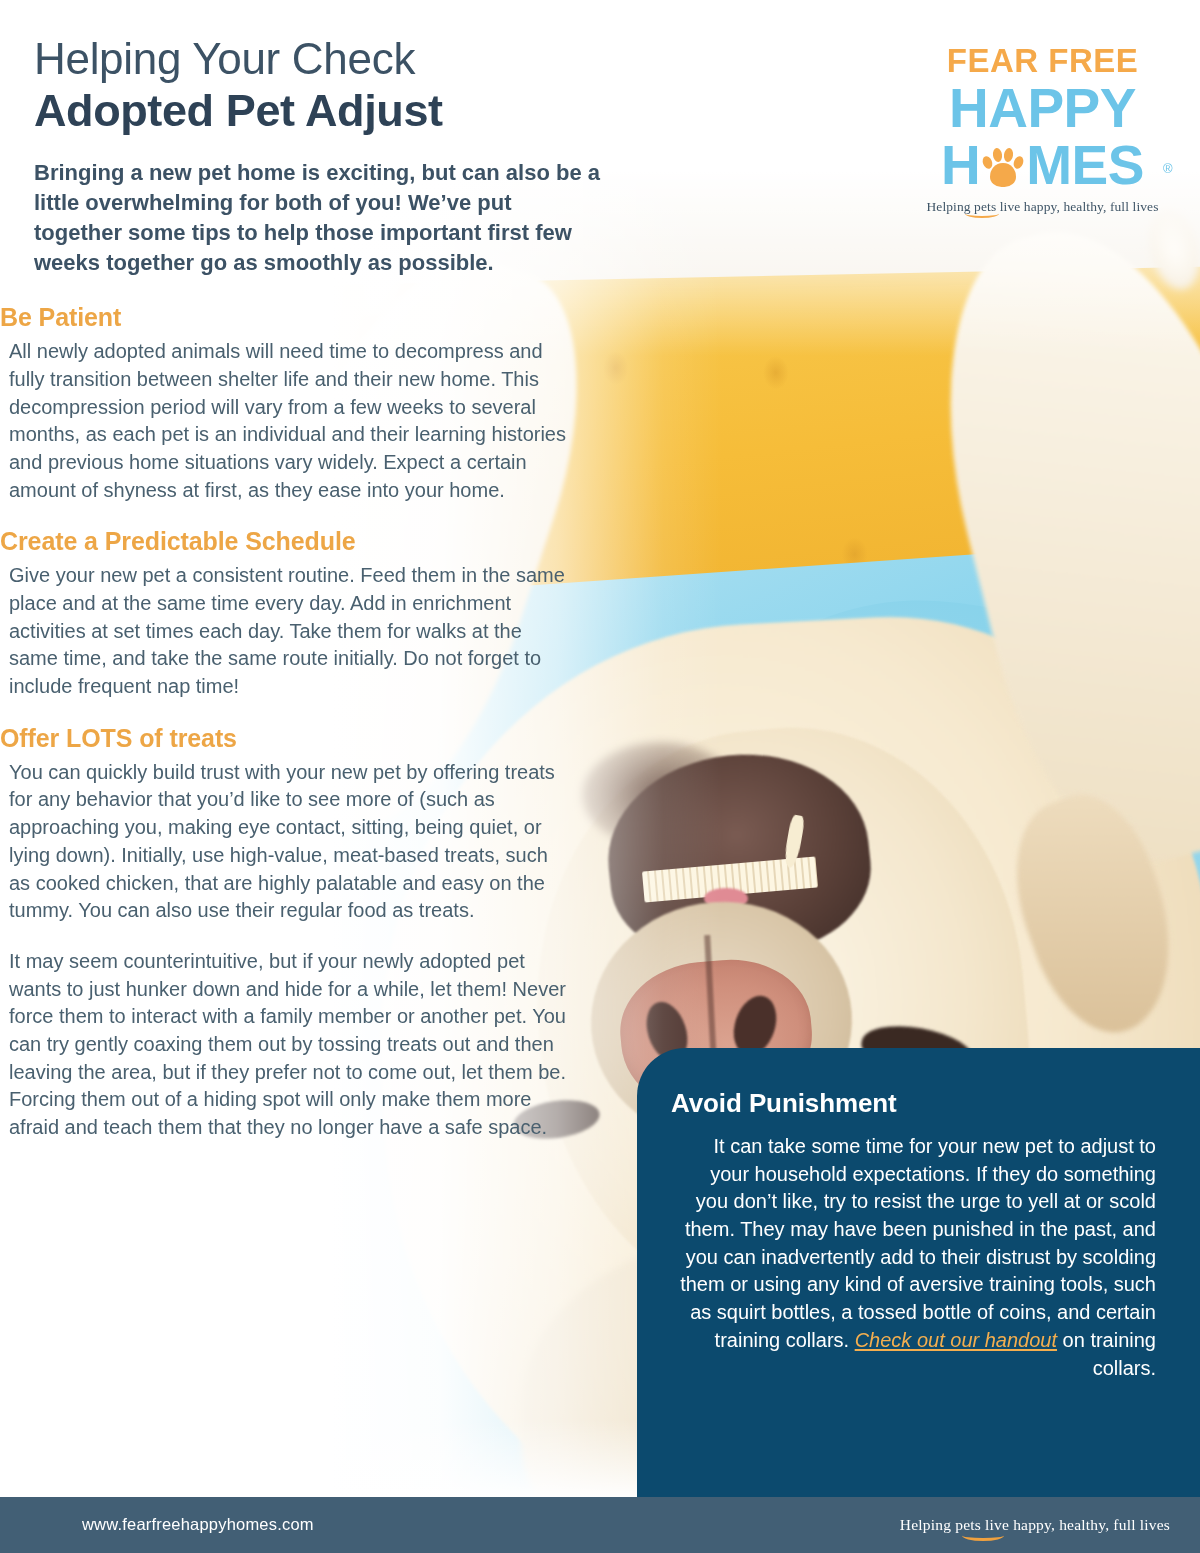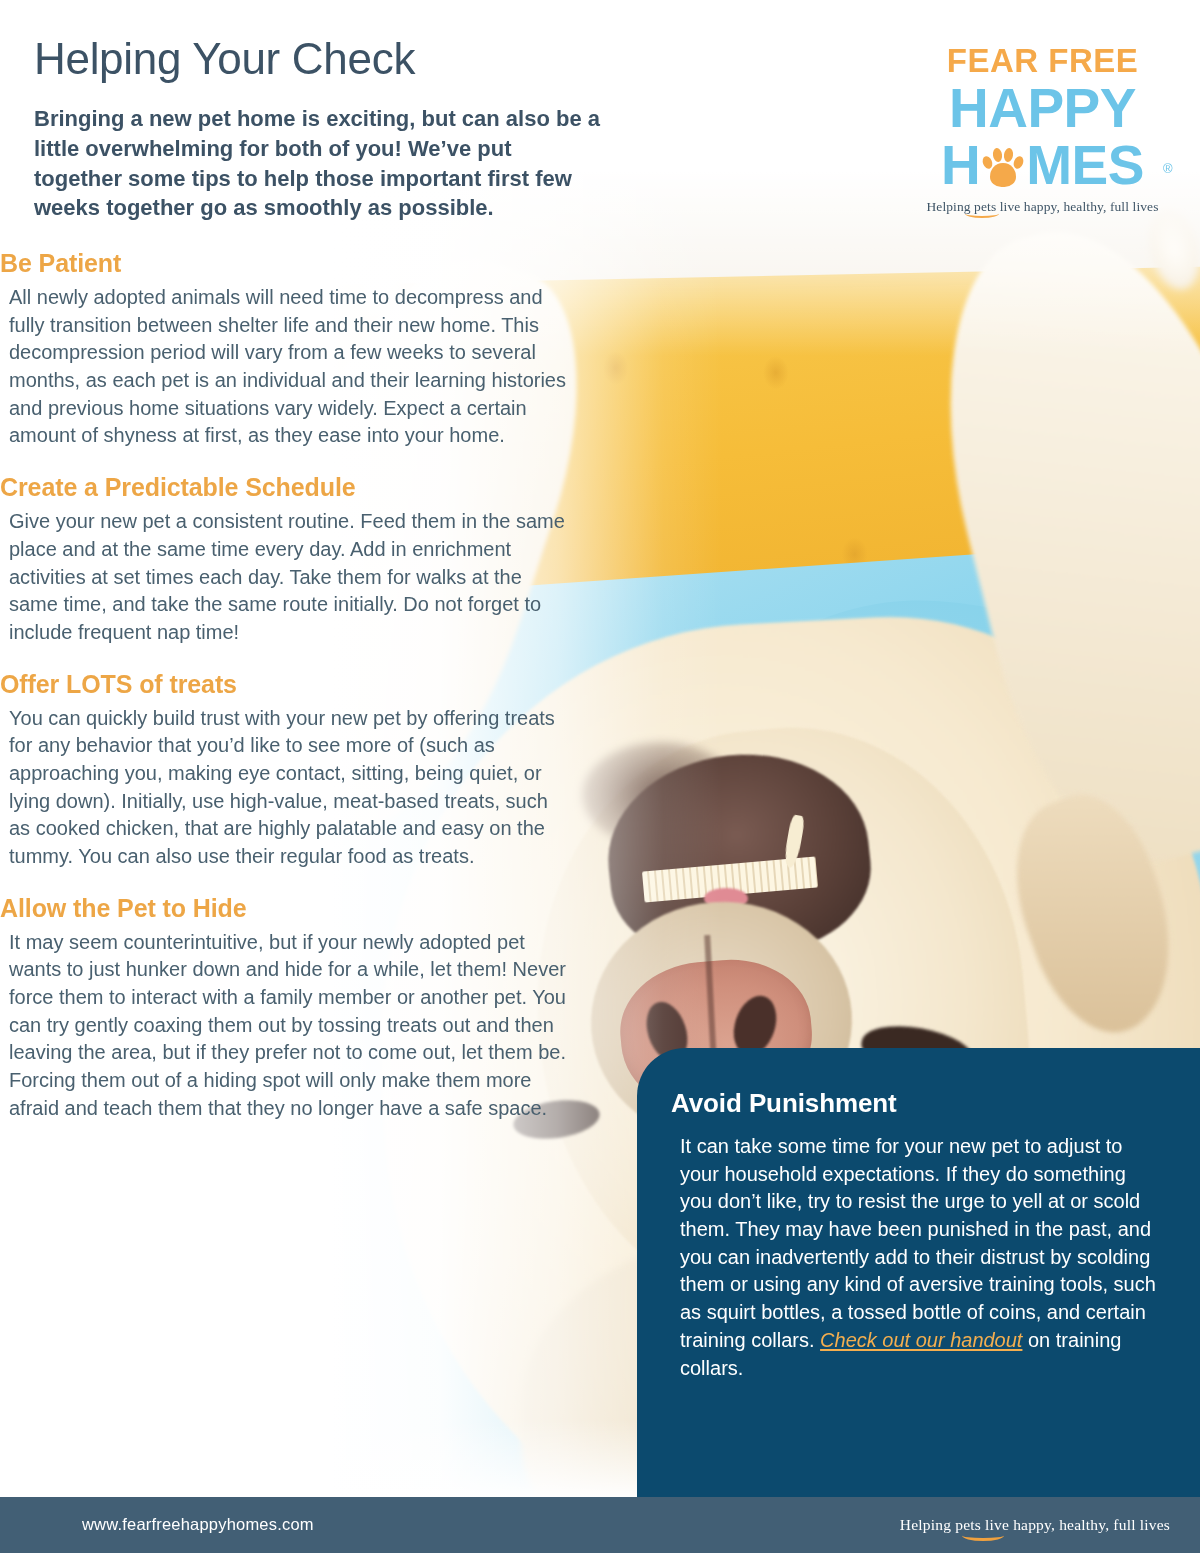--- a/index.html
+++ b/index.html
@@ -374,20 +374,21 @@
     font-size: 26px;
     font-weight: 700;
     letter-spacing: -0.1px;
   }
   .redpanel p {
     margin: 0;
     padding-left: 9px;
     font-size: 20px;
     line-height: 1.385;
     color: #ffffff;
+    text-align: right;
   }
   .redpanel a.handout {
     color: #f3ae4f;
     font-style: italic;
     text-decoration: underline;
     text-underline-offset: 2px;
   }
 
   
   .footer {
@@ -484,38 +485,38 @@
     </div>
     <div class="logo-tag">
       <span>Helping pets live happy, healthy, full lives</span>
       <span class="swoosh"></span>
     </div>
   </div>
 
   <div class="content">
     <div class="title-block">
       <div class="title-line1">Helping Your Check</div>
+      <div class="title-line2">Adopted Pet Adjust</div>
       <div class="intro">Bringing a new pet home is exciting, but can also be a little overwhelming for both of you! We’ve put together some tips to help those important first few weeks together go as smoothly as possible.</div>
     </div>
 
     <div class="sections">
       <div class="section">
         <h3>Be Patient</h3>
         <p>All newly adopted animals will need time to decompress and fully transition between shelter life and their new home. This decompression period will vary from a few weeks to several months, as each pet is an individual and their learning histories and previous home situations vary widely. Expect a certain amount of shyness at first, as they ease into your home.</p>
       </div>
       <div class="section">
         <h3>Create a Predictable Schedule</h3>
         <p>Give your new pet a consistent routine. Feed them in the same place and at the same time every day. Add in enrichment activities at set times each day. Take them for walks at the same time, and take the same route initially. Do not forget to include frequent nap time!</p>
       </div>
       <div class="section">
         <h3>Offer LOTS of treats</h3>
         <p>You can quickly build trust with your new pet by offering treats for any behavior that you’d like to see more of (such as approaching you, making eye contact, sitting, being quiet, or lying down). Initially, use high-value, meat-based treats, such as cooked chicken, that are highly palatable and easy on the tummy. You can also use their regular food as treats.</p>
       </div>
       <div class="section">
-        <h3>Allow the Pet to Hide</h3>
         <p>It may seem counterintuitive, but if your newly adopted pet wants to just hunker down and hide for a while, let them! Never force them to interact with a family member or another pet. You can try gently coaxing them out by tossing treats out and then leaving the area, but if they prefer not to come out, let them be. Forcing them out of a hiding spot will only make them more afraid and teach them that they no longer have a safe space.</p>
       </div>
     </div>
   </div>
 
   <div class="redpanel">
     <h3>Avoid Punishment</h3>
     <p><span>It can take some time for your new pet to adjust to your household expectations. If they do something you don’t like, try to resist the urge to yell at or scold them. They may have been punished in the past, and you can inadvertently add to their distrust by scolding them or using any kind of aversive training tools, such as squirt bottles, a tossed bottle of coins, and certain training collars. </span><a class="handout" href="#">Check out our handout</a><span> on training collars.</span></p>
   </div>
 

